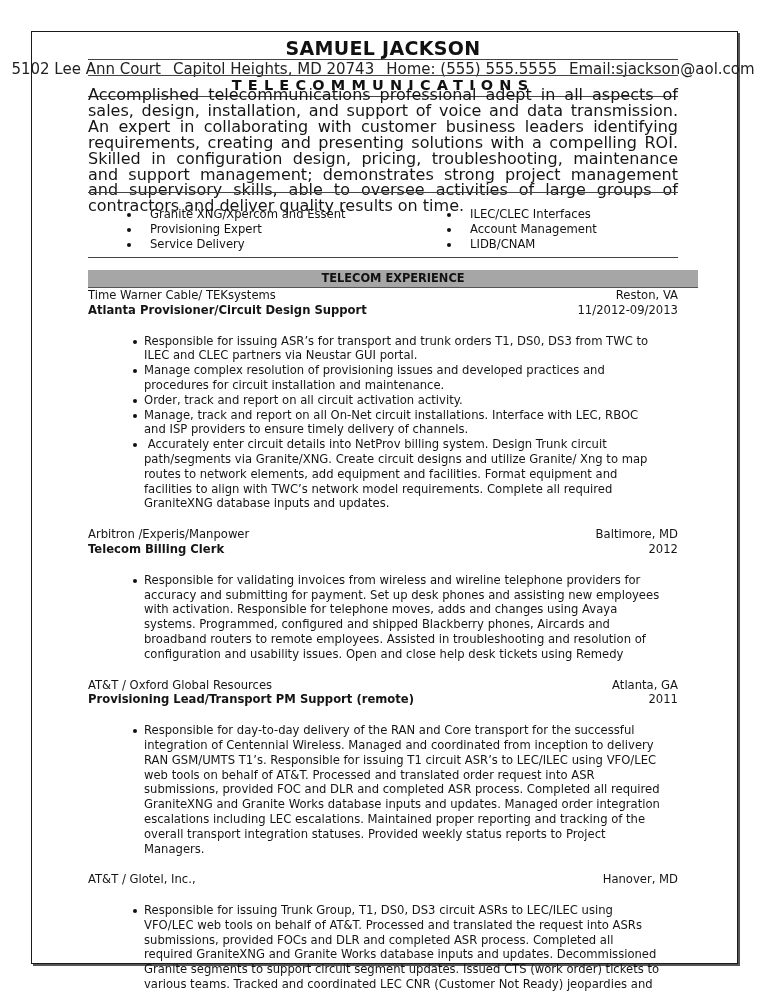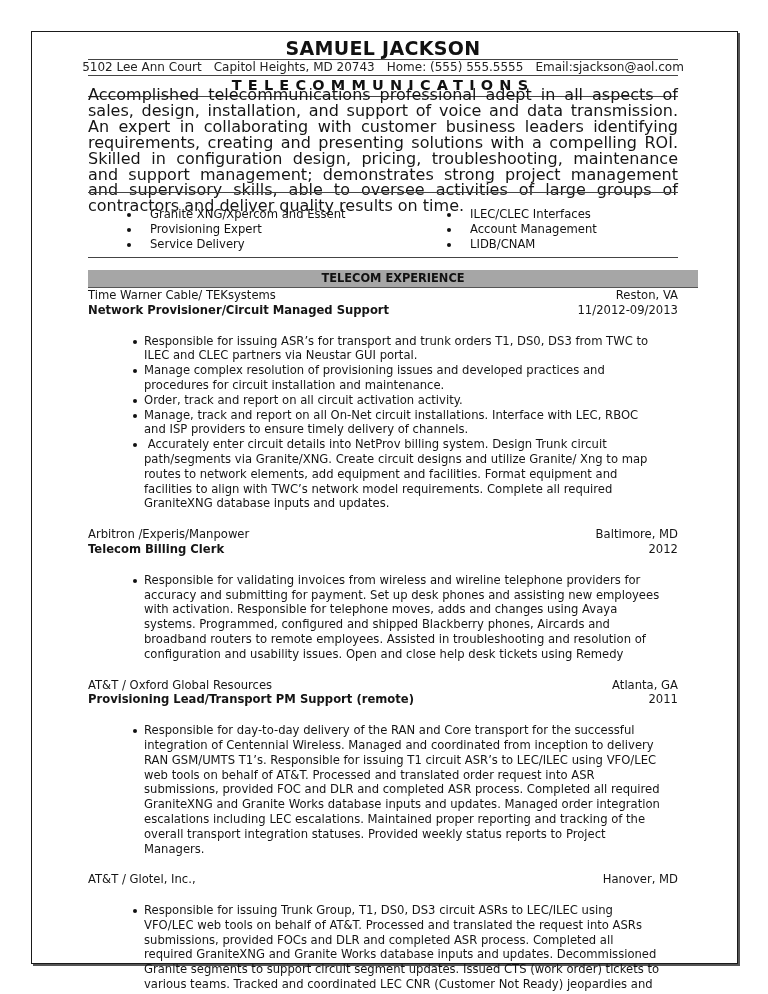--- a/index.html
+++ b/index.html
@@ -49,21 +49,21 @@
       height: 0;
       border-top: 1.5px solid #444444;
     }
     .contact {
       position: absolute;
       left: 0;
       top: 60px;
       width: 590px;
       display: flex;
       justify-content: center;
-      font-size: 12px;
+      font-size: 15px;
       color: #222222;
       white-space: nowrap;
     }
     .contact span.sep {
       display: inline-block;
       width: 1px;
       height: 12px;
       background: #333333;
       margin: 1px 6px 0 6px;
     }
@@ -221,21 +221,21 @@
   <div class="section-bar">TELECOM EXPERIENCE</div>
 
   <div class="jobs">
 
     <div class="job">
       <div class="job-row">
         <span>Time Warner Cable/ TEKsystems</span>
         <span>Reston, VA</span>
       </div>
       <div class="job-row">
-        <span class="job-title">Network Provisioner/Circuit Managed Support</span>
+        <span class="job-title">Atlanta Provisioner/Circuit Design Support</span>
         <span>11/2012-09/2013</span>
       </div>
       <ul class="bullets">
         <li>Responsible for issuing ASR’s for transport and trunk orders T1, DS0, DS3 from TWC to ILEC and CLEC partners via Neustar GUI portal.</li>
         <li>Manage complex resolution of provisioning issues and developed practices and procedures for circuit installation and maintenance.</li>
         <li>Order, track and report on all circuit activation activity.</li>
         <li>Manage, track and report on all On-Net circuit installations. Interface with LEC, RBOC and ISP providers to ensure timely delivery of channels.</li>
         <li style="white-space:pre-wrap;"> Accurately enter circuit details into NetProv billing system. Design Trunk circuit path/segments via Granite/XNG. Create circuit designs and utilize Granite/ Xng to map routes to network elements, add equipment and facilities. Format equipment and facilities to align with TWC’s network model requirements. Complete all required GraniteXNG database inputs and updates.</li>
       </ul>
     </div>

